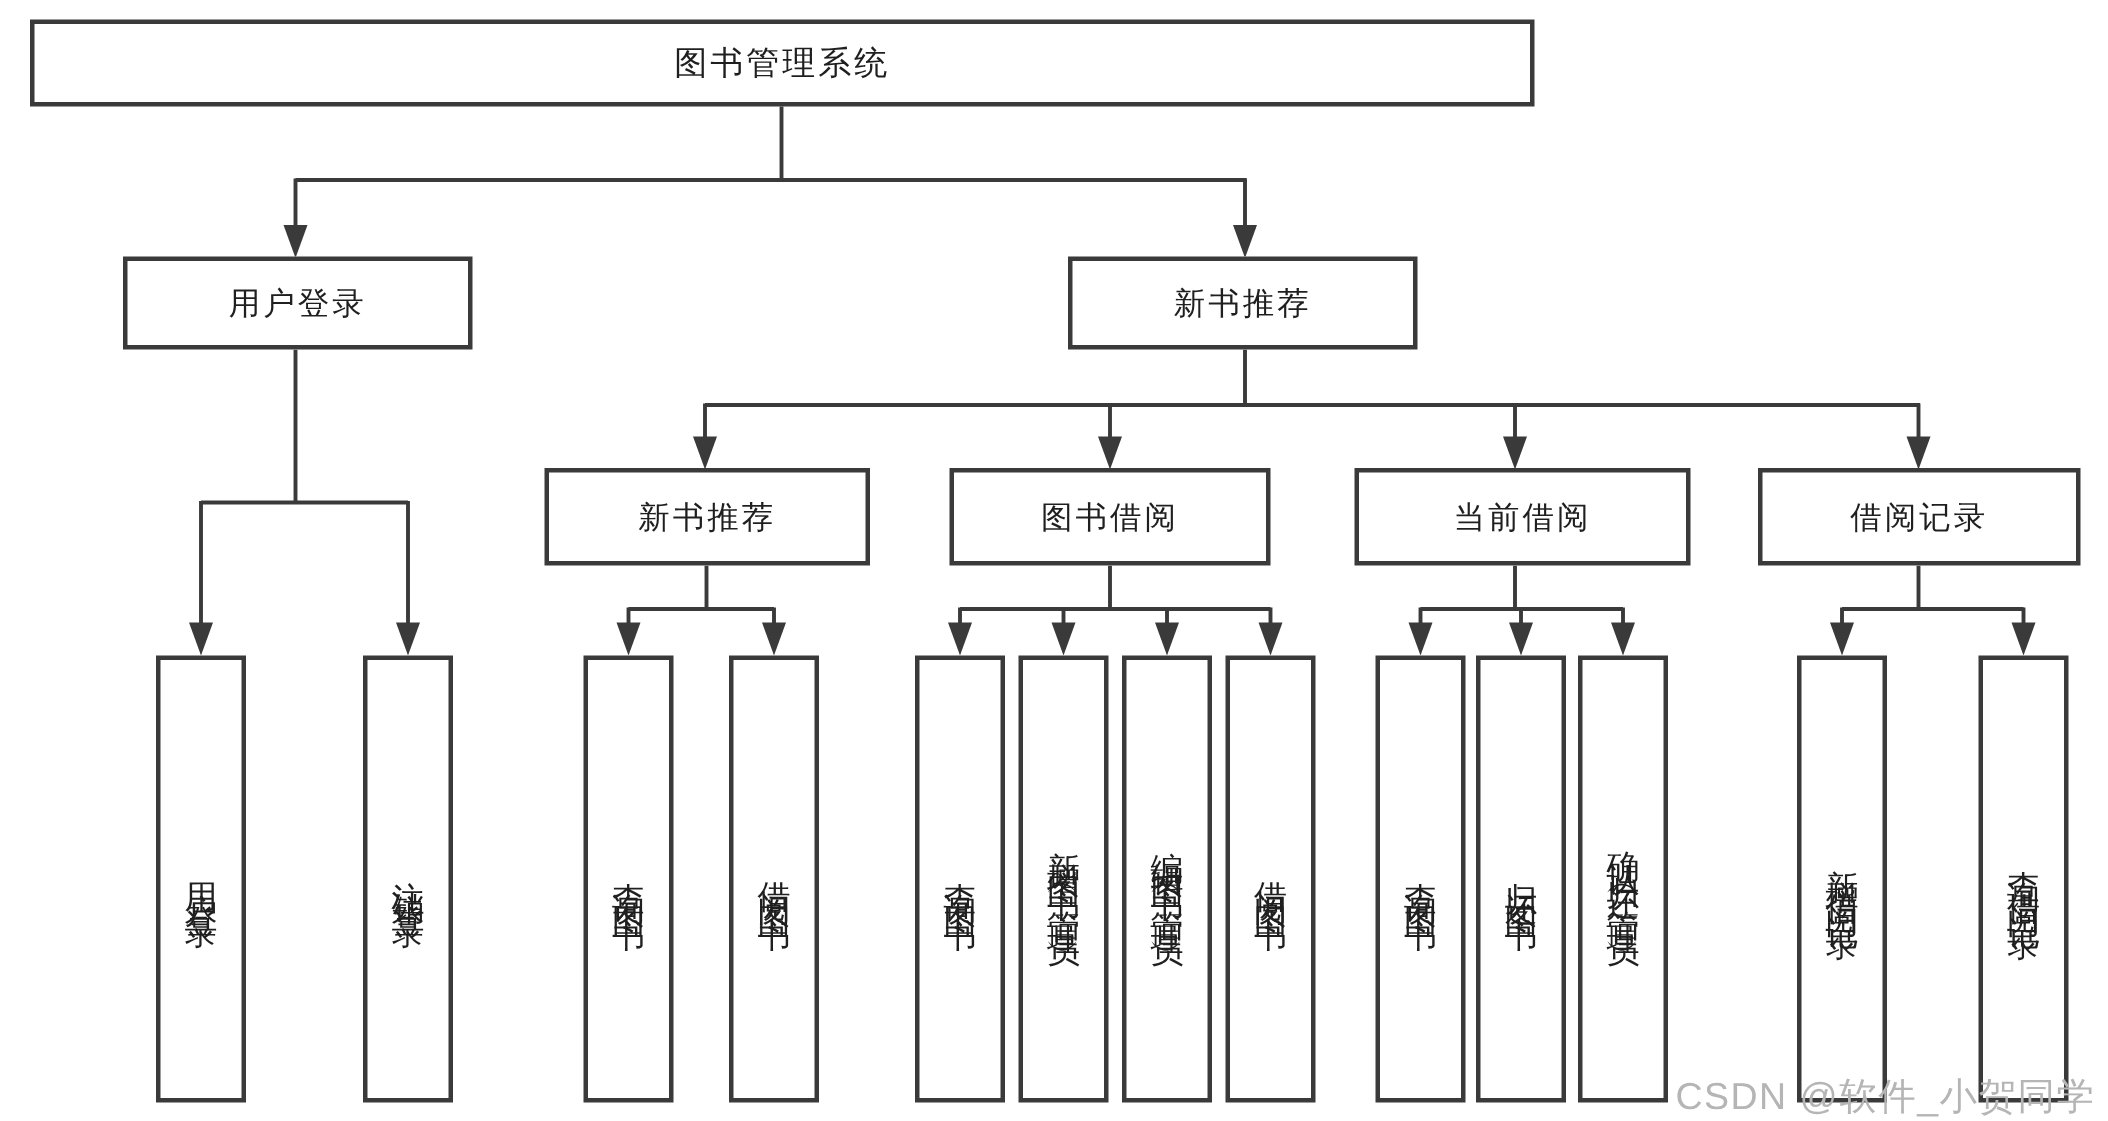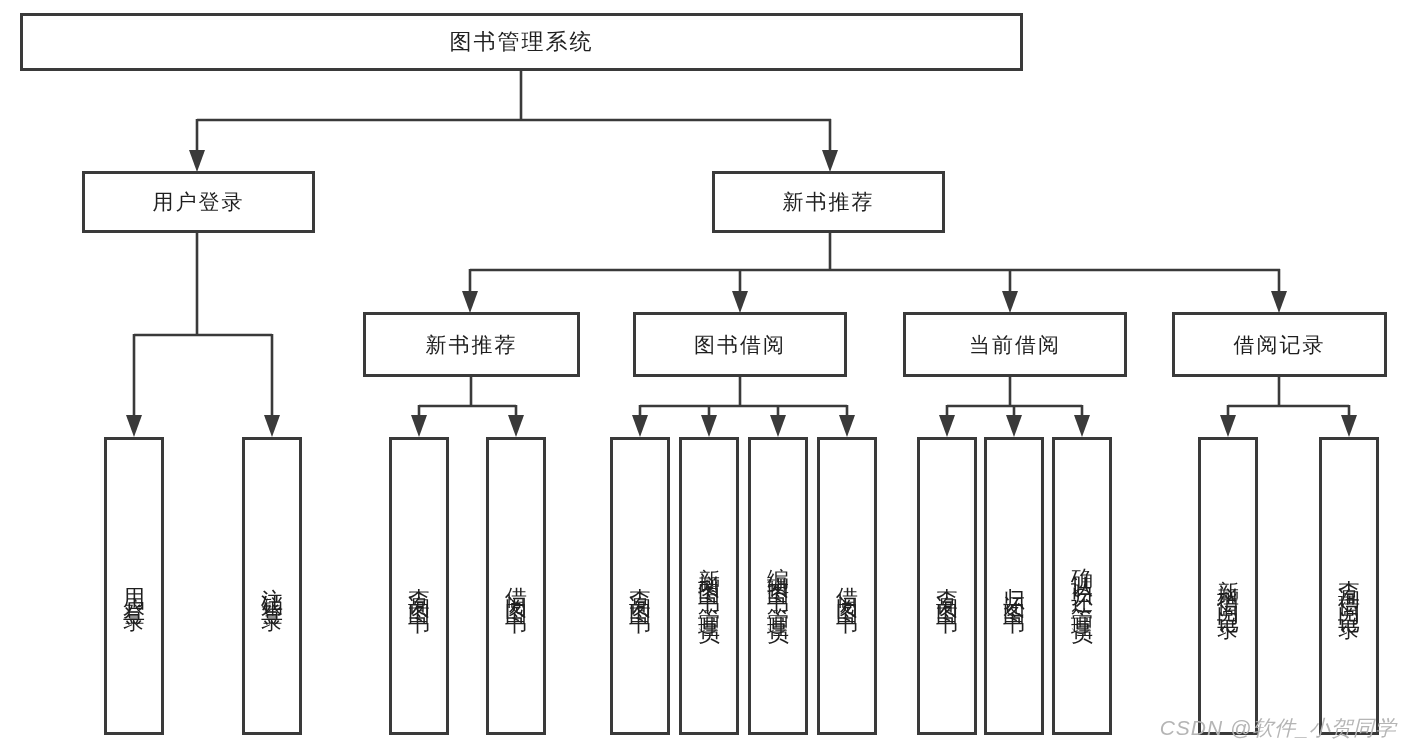--- a/index.html
+++ b/index.html
@@ -56,26 +56,25 @@
   .vbox span {
     writing-mode: vertical-rl;
     text-orientation: mixed;
     letter-spacing: 8px;
     line-height: 1;
   }
   .watermark {
     position: absolute;
     top: 714px;
     right: 8px;
-    font-size: 21px;
+    font-size: 25px;
     letter-spacing: 1px;
     color: var(--watermark);
     z-index: 5;
     white-space: nowrap;
-    font-style: italic;
   }
 </style>
 </head>
 <body>
 
 <div class="canvas">
 
   <svg class="wires" viewBox="0 0 1405 747" aria-hidden="true">
 
     <g>

